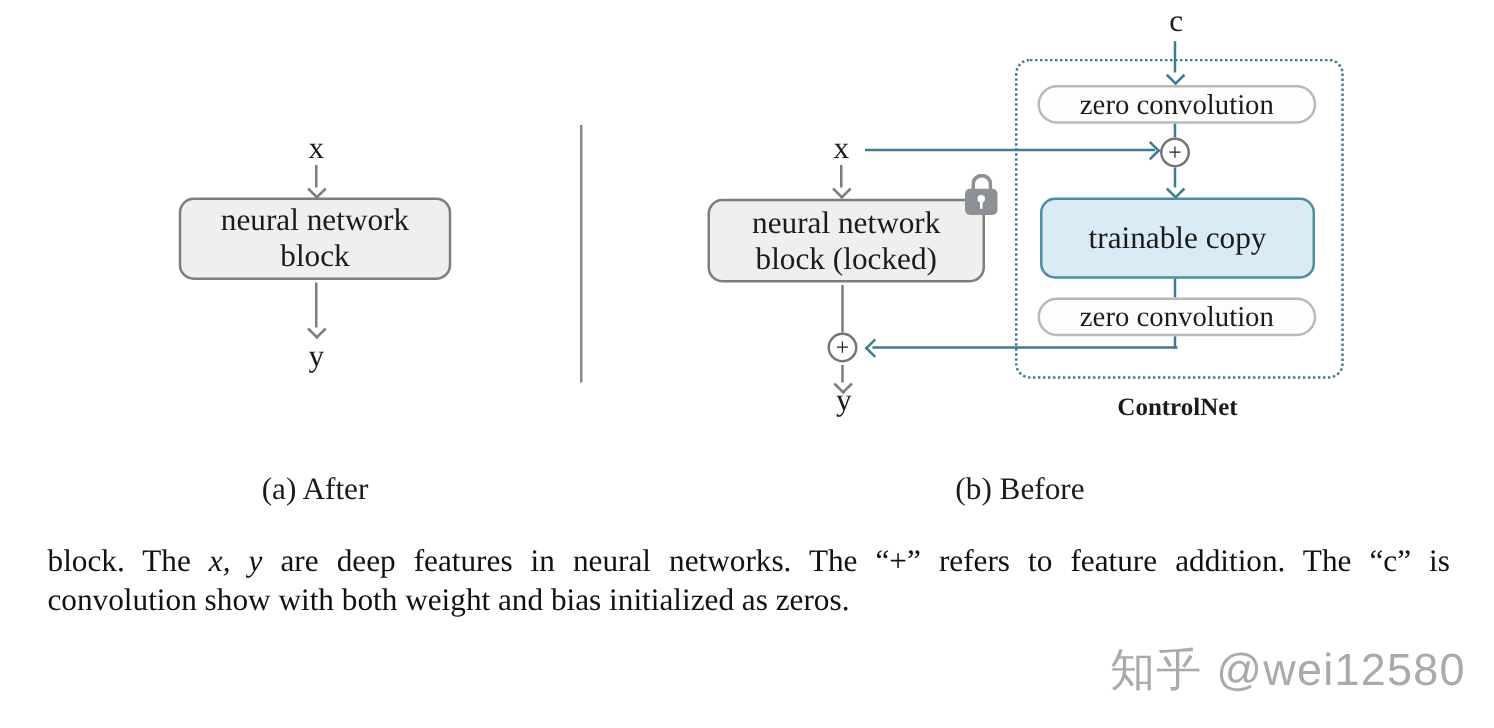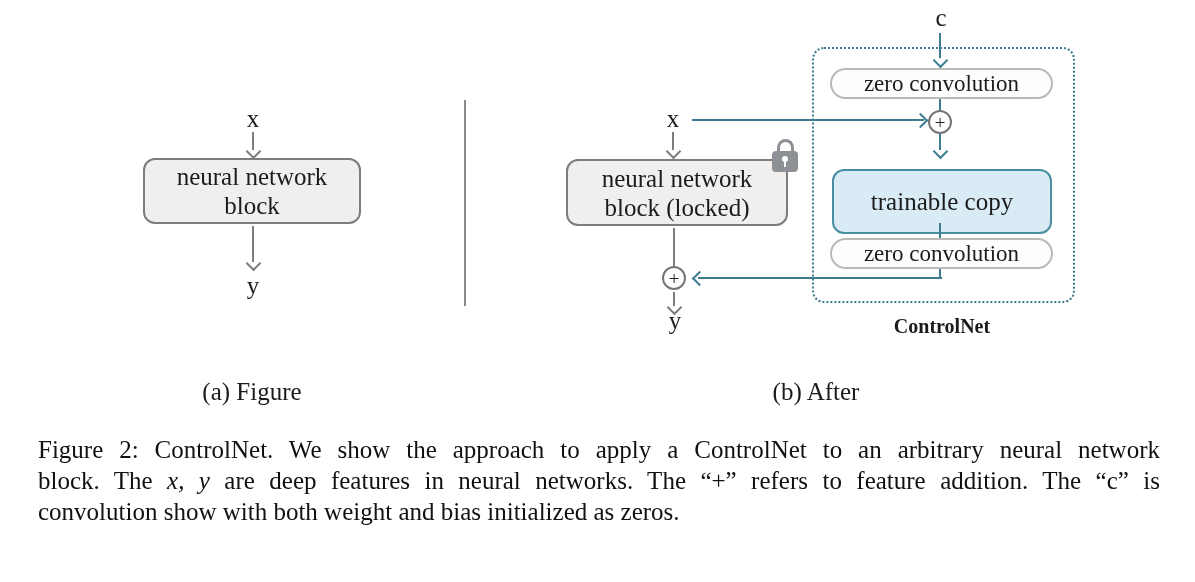--- a/index.html
+++ b/index.html
@@ -21,21 +21,20 @@
   .var-label{font-size:25px;line-height:24px;}
   .node-box{
     box-sizing:border-box;border:2px solid var(--block-border);border-radius:12px;
     background:var(--block-fill);display:flex;flex-direction:column;align-items:center;justify-content:center;
     font-size:25px;line-height:29px;text-align:center;
   }
   .trainable{
     box-sizing:border-box;border:2px solid var(--teal-border);border-radius:12px;
     background:var(--trainable-fill);display:flex;align-items:center;justify-content:center;
     font-size:25px;
-    margin-top:11px;
   }
   .pill{
     box-sizing:border-box;border:2px solid #b9b9b7;border-radius:16px;background:#fdfdfc;
     display:flex;align-items:center;justify-content:center;font-size:23px;
   }
   .vline{width:2px;background:var(--gray-line);}
   .hline{height:2px;background:var(--gray-line);}
   .vline.teal,.hline.teal{background:var(--teal);}
 
   .head{width:9px;height:9px;border:0 solid var(--gray-line);}
@@ -96,21 +95,21 @@
   <div class="abs node-box" style="left:143px;top:158px;width:218px;height:66px;">
     <div>neural network</div>
     <div>block</div>
   </div>
 
   <div class="abs vline" style="left:252px;top:226px;height:36px;"></div>
   <div class="abs head down" style="left:248px;top:258px;"></div>
 
   <div class="abs ctr var-label" style="left:253px;top:274px;">y</div>
 
-  <div class="abs ctr panel-caption" style="left:252px;top:378px;">(a) Figure</div>
+  <div class="abs ctr panel-caption" style="left:252px;top:378px;">(a) After</div>
 
   <div class="abs divider" style="left:464px;top:100px;height:206px;"></div>
 
   <div class="abs ctr var-label" style="left:673px;top:107px;">x</div>
 
   <div class="abs hline teal" style="left:692px;top:119px;width:232px;"></div>
   <div class="abs head right teal" style="left:915px;top:115px;"></div>
 
   <div class="abs vline" style="left:672px;top:132px;height:18px;"></div>
   <div class="abs head down" style="left:668px;top:146px;"></div>
@@ -134,21 +133,21 @@
   </div>
 
   <div class="abs hline teal" style="left:698px;top:277px;width:244px;"></div>
   <div class="abs head left teal" style="left:694px;top:273px;"></div>
 
   <div class="abs vline" style="left:673px;top:292px;height:14px;"></div>
   <div class="abs head down" style="left:669px;top:302px;"></div>
 
   <div class="abs ctr var-label" style="left:675px;top:309px;">y</div>
 
-  <div class="abs ctr panel-caption" style="left:816px;top:378px;">(b) After</div>
+  <div class="abs ctr panel-caption" style="left:816px;top:378px;">(b) Before</div>
 
   <div class="abs dashed-box" style="left:812px;top:47px;width:263px;height:256px;"></div>
 
   <div class="abs ctr var-label" style="left:941px;top:6px;">c</div>
 
   <div class="abs vline teal" style="left:939px;top:33px;height:25px;"></div>
   <div class="abs head down teal" style="left:935px;top:55px;"></div>
 
   <div class="abs pill" style="left:830px;top:68px;width:223px;height:31px;">
     <span>zero convolution</span>
@@ -171,19 +170,19 @@
 
   <div class="abs pill" style="left:830px;top:238px;width:223px;height:31px;">
     <span>zero convolution</span>
   </div>
 
   <div class="abs vline teal" style="left:939px;top:269px;height:10px;"></div>
 
   <div class="abs ctr controlnet-label" style="left:942px;top:315px;">ControlNet</div>
 
   <div class="abs caption-block" style="left:38px;top:434px;">
-    <div class="cap-line">Figure 2: ControlNet. We show the approach to apply a ControlNet to an arbitrary neural network</div>
     <div class="cap-line"><span>block. The </span><i>x, y</i><span> are deep features in neural networks. The “+” refers to feature addition. The “c” is</span></div>
     <div class="cap-line last">convolution show with both weight and bias initialized as zeros.</div>
   </div>
 
+  <div class="abs watermark" style="left:888px;top:512px;">知乎 @wei12580</div>
 
 </div>
 
 </body></html>

